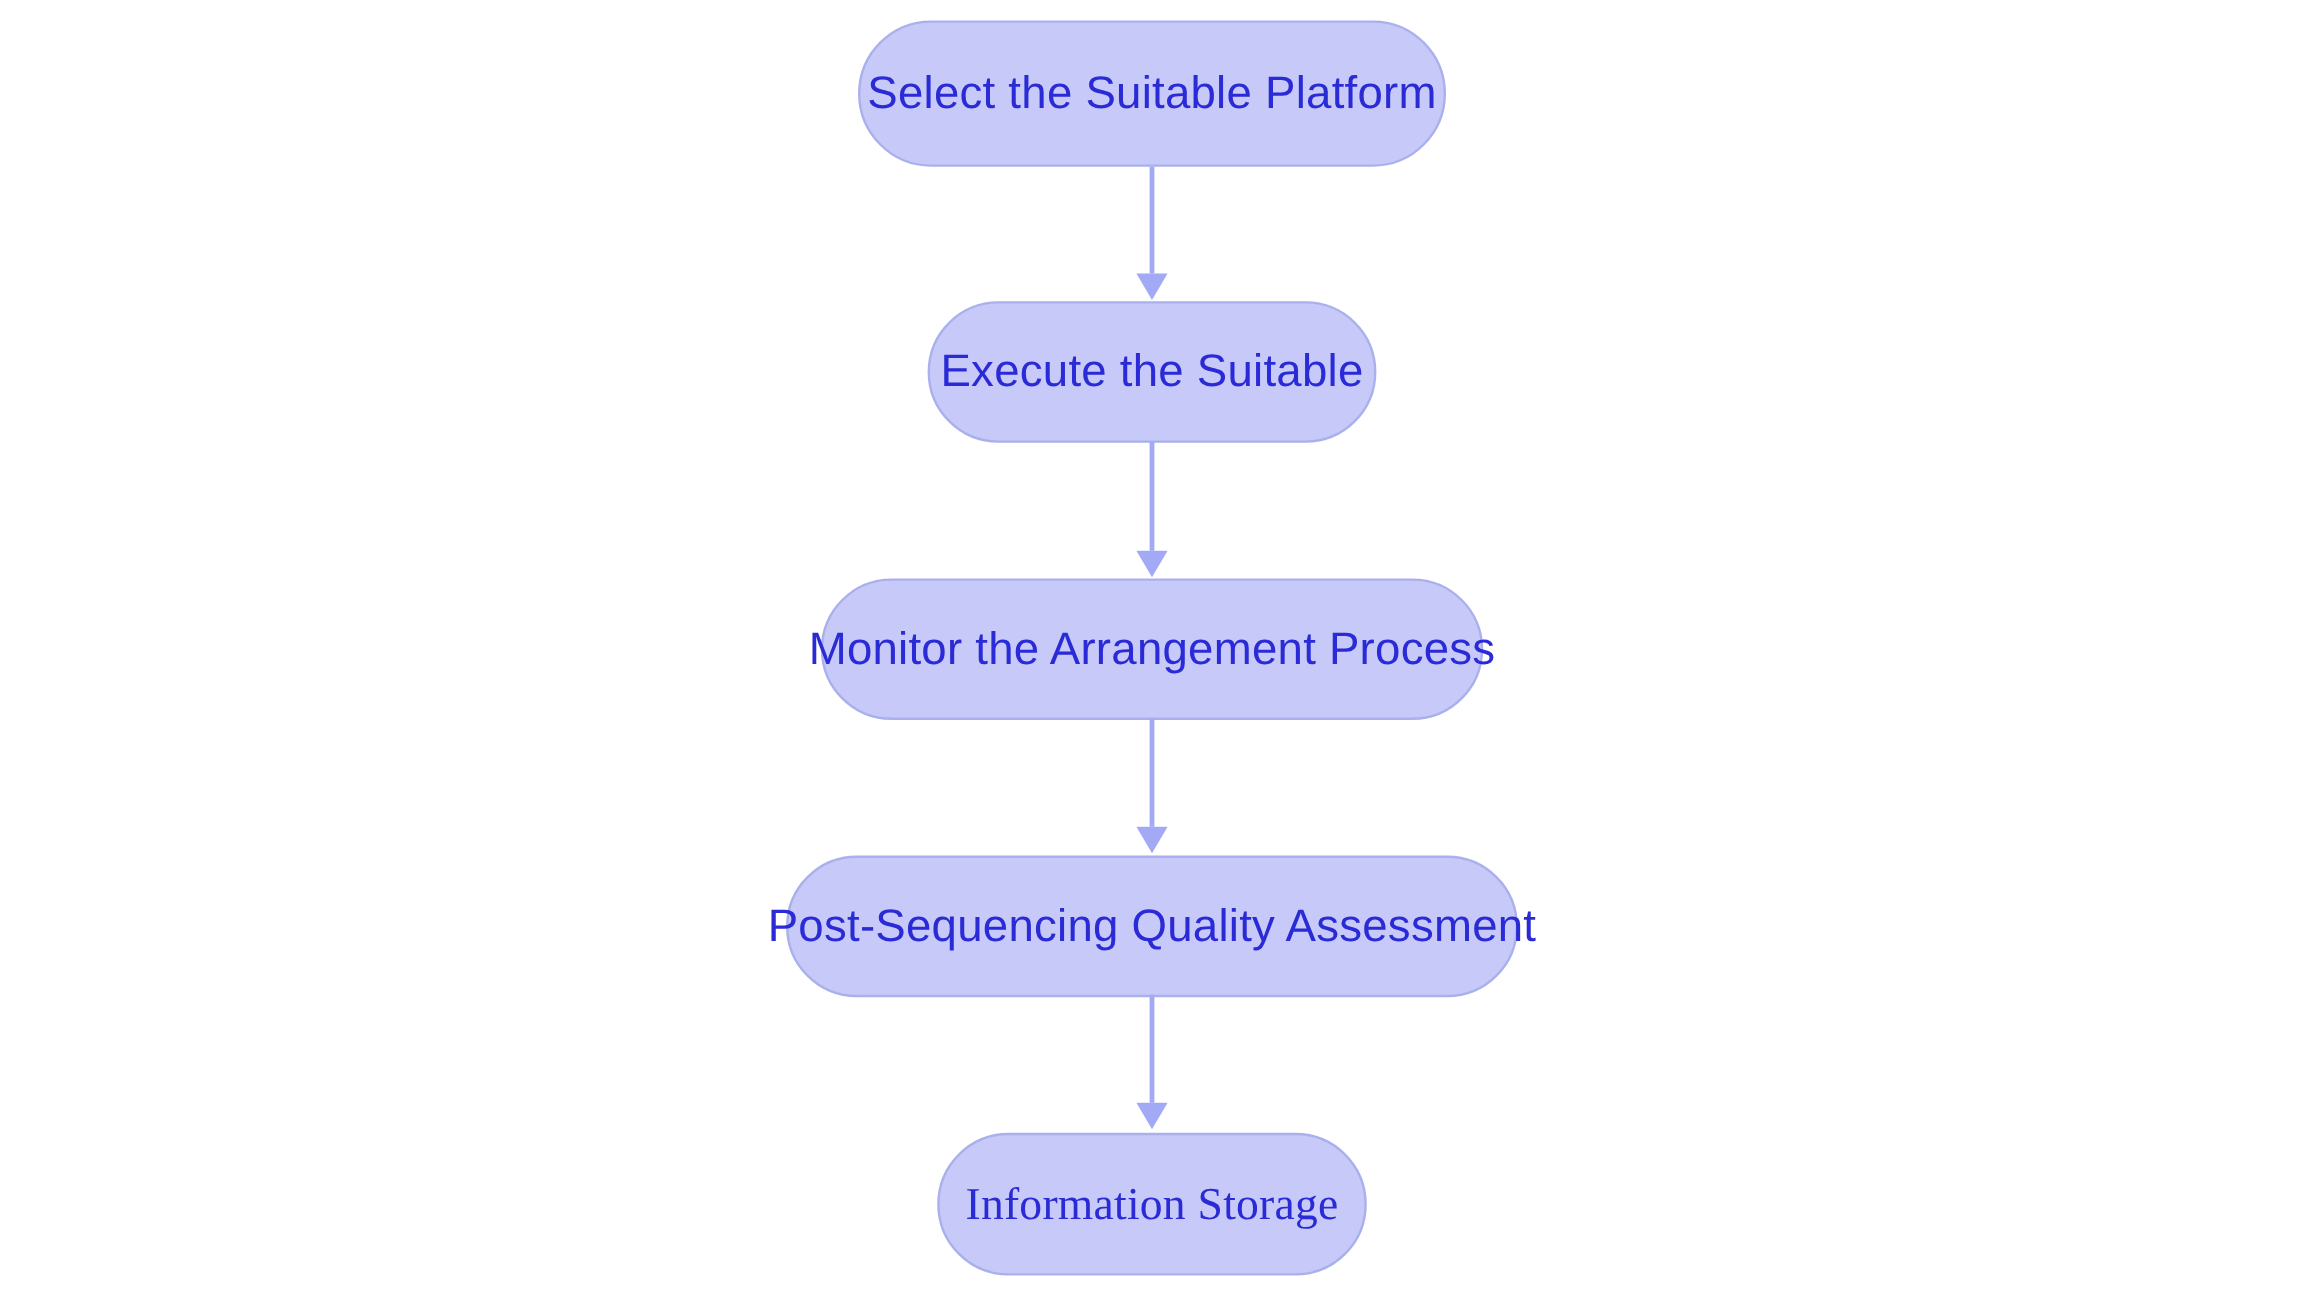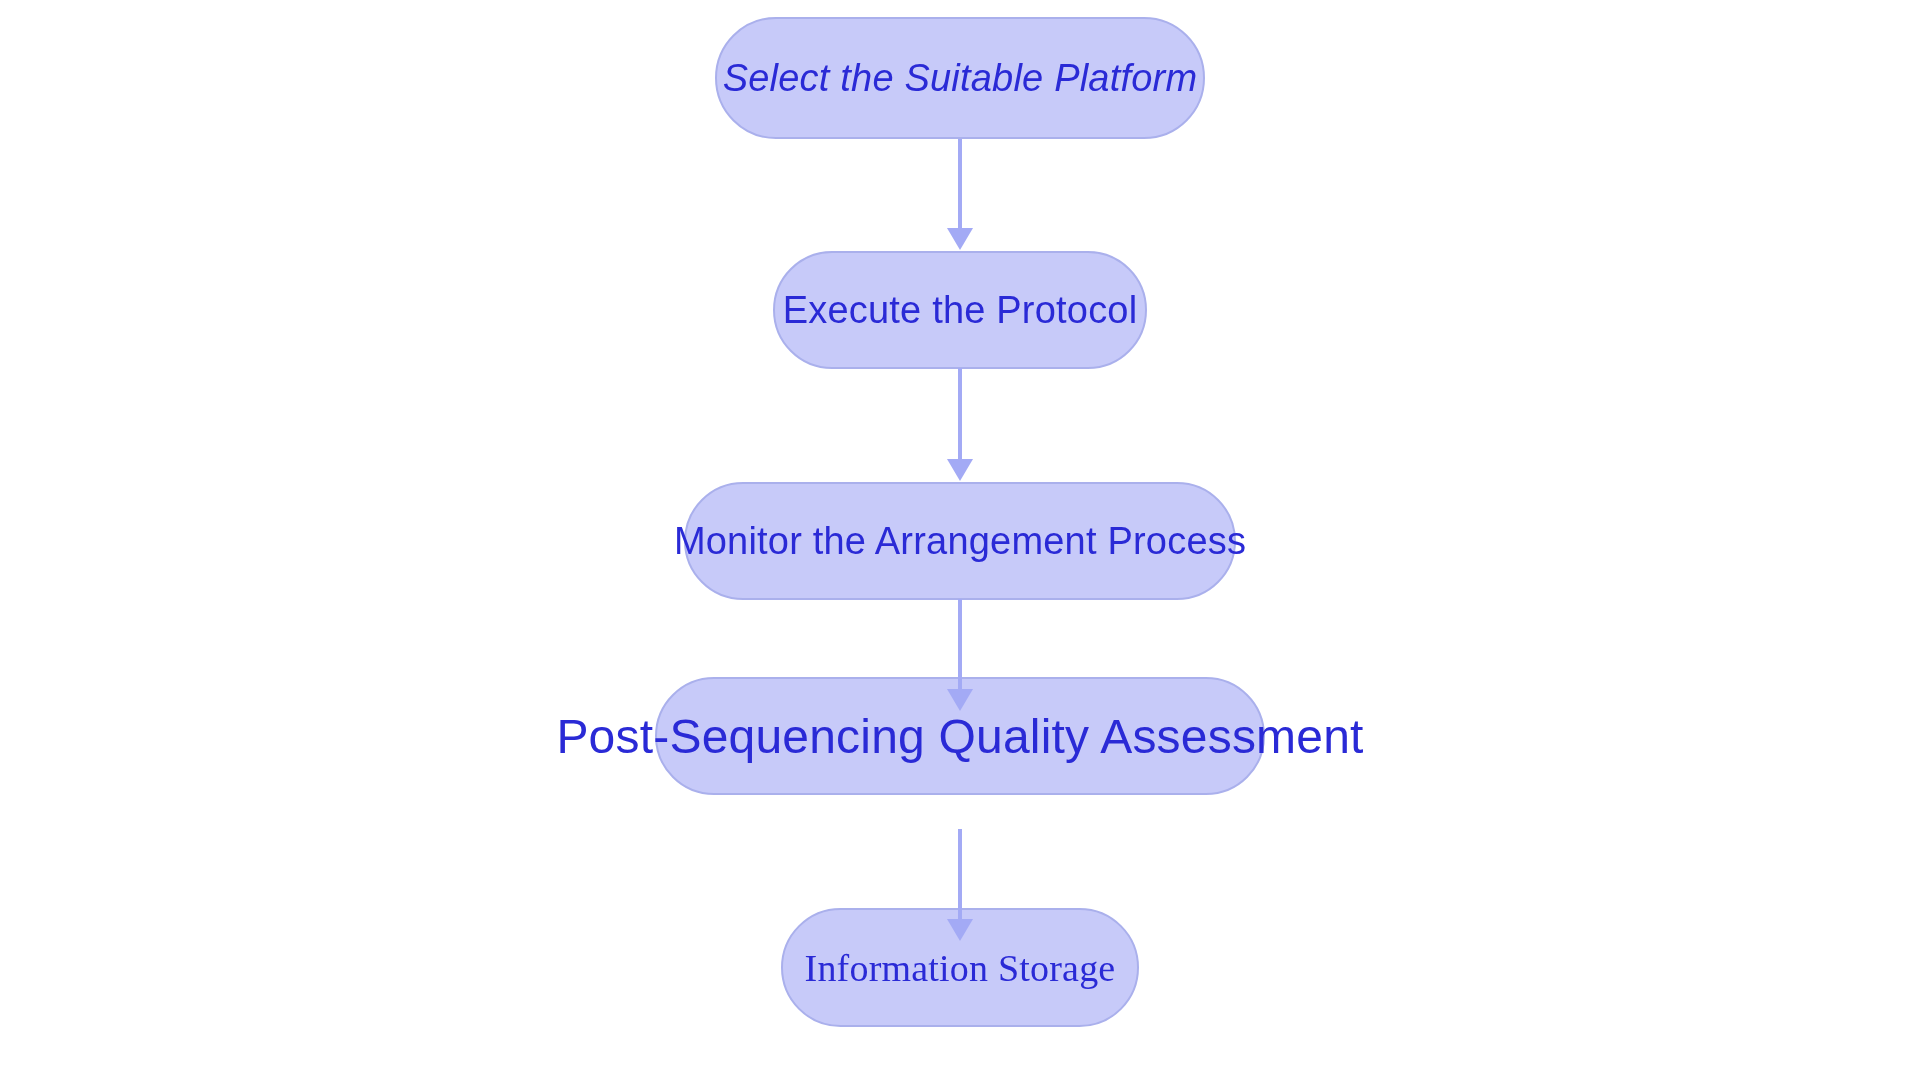--- a/index.html
+++ b/index.html
@@ -36,24 +36,24 @@
     white-space: nowrap;
     letter-spacing: 0.2px;
   }
 
   .node-label {
     color: #2a2ad6;
     font-weight: 400;
   }
 
   
-  .node-0 { width: 490px; height: 122px; font-size: 38px; margin-top: 17px; font-style: italic; }
+  .node-0 { width: 490px; height: 122px; font-size: 38px; margin-top: 17px; }
   .node-1 { width: 374px; height: 118px; font-size: 38px; margin-top: 112px; }
   .node-2 { width: 552px; height: 118px; font-size: 38px; margin-top: 113px; }
-  .node-3 { width: 610px; height: 118px; font-size: 48px; margin-top: 77px; }
+  .node-3 { width: 610px; height: 118px; font-size: 38px; margin-top: 113px; }
   .node-4 { width: 358px; height: 119px; font-size: 38px; margin-top: 113px; font-family: Liberation Serif, serif; }
 
   
   .connector {
     position: absolute;
     left: 50%;
     transform: translateX(-50%);
     width: 26px;
     pointer-events: none;
   }
@@ -94,21 +94,21 @@
   <div class="node node-0">
     <span class="node-label">Select the Suitable Platform</span>
   </div>
 
   <div class="connector conn-0">
     <div class="stem"></div>
     <div class="head"></div>
   </div>
 
   <div class="node node-1">
-    <span class="node-label">Execute the Protocol</span>
+    <span class="node-label">Execute the Suitable</span>
   </div>
 
   <div class="connector conn-1">
     <div class="stem"></div>
     <div class="head"></div>
   </div>
 
   <div class="node node-2">
     <span class="node-label">Monitor the Arrangement Process</span>
   </div>

